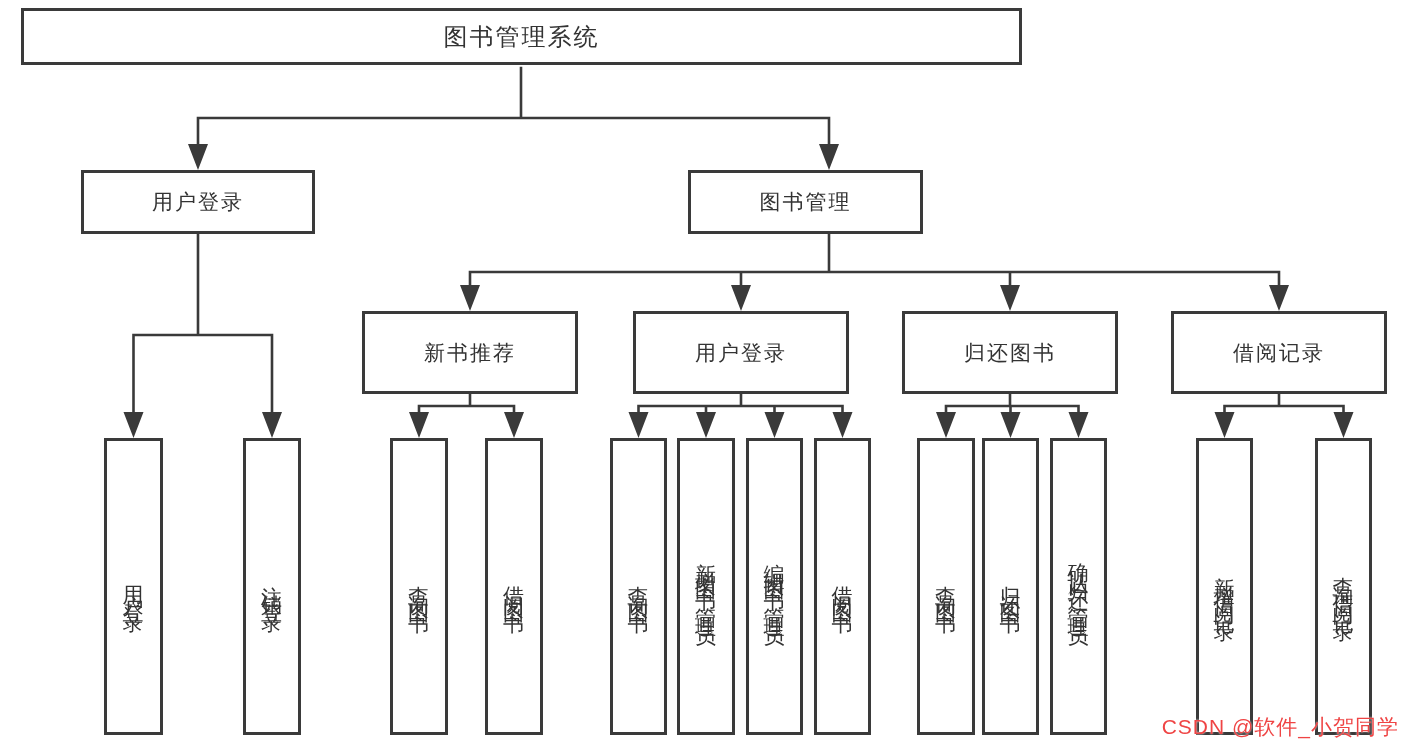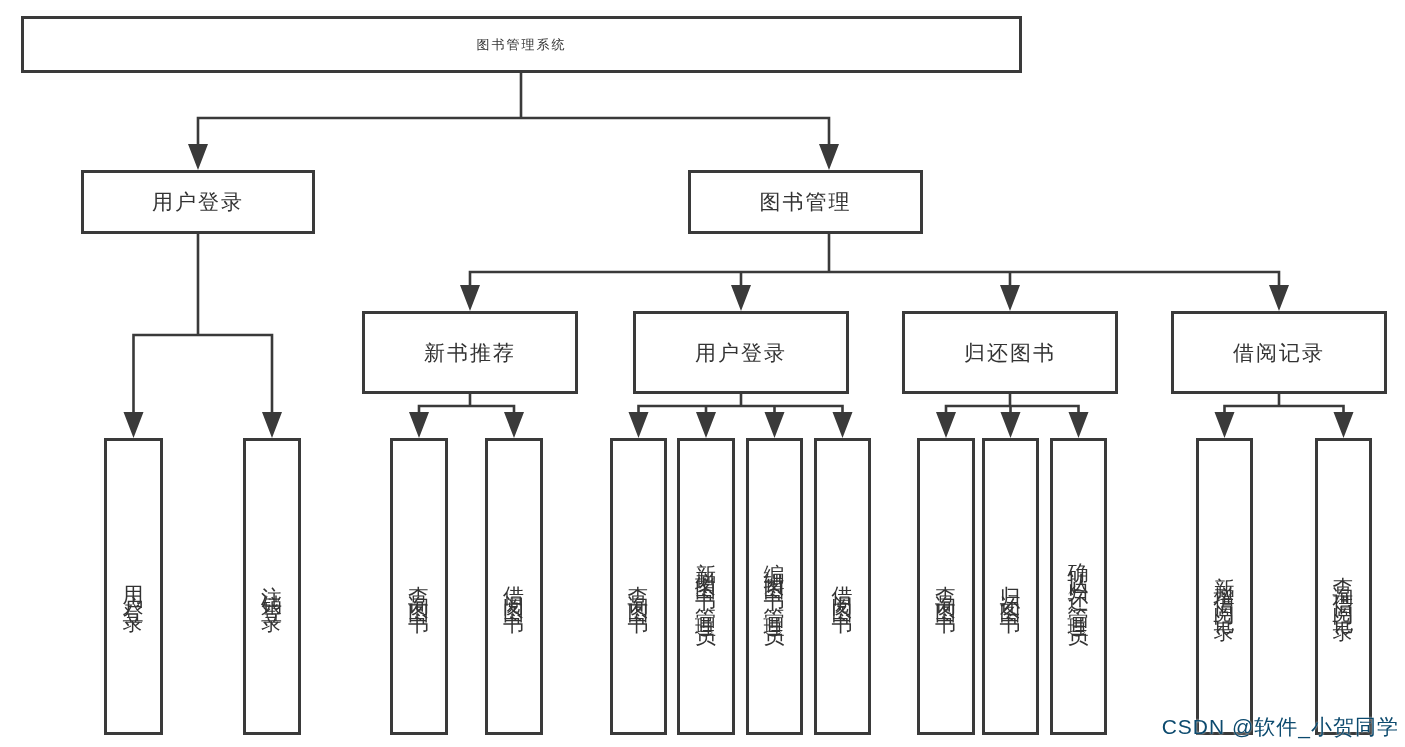--- a/index.html
+++ b/index.html
@@ -15,36 +15,36 @@
     position:absolute;
     box-sizing:border-box;
     background:#ffffff;
     border:3px solid #3a3a3a;
     display:flex;
     align-items:center;
     justify-content:center;
     color:#333333;
     z-index:2;
   }
-  .root{left:21px;top:16px;width:1001px;height:57px;font-size:13px;letter-spacing:2px;}
+  .root{left:21px;top:8px;width:1001px;height:57px;font-size:24px;letter-spacing:2px;}
   .l1{top:170px;height:64px;font-size:21px;letter-spacing:2px;}
   .mid{top:311px;height:83px;width:216px;font-size:21px;letter-spacing:2px;}
   .leaf{top:438px;height:297px;font-size:21px;}
   .leaf span{
     writing-mode:vertical-rl;
     text-orientation:mixed;
     letter-spacing:9px;
     line-height:1;
   }
   .watermark{
     position:absolute;
     right:6px;top:713px;
     z-index:5;
     font-size:21px;
-    color:#0c4a6e;
+    color:#ef4444;
     letter-spacing:1px;
     text-shadow:0 0 2px #ffffff;
   }
 </style>
 </head>
 <body>
 
 <div class="stage">
 
   <svg class="connectors" width="1405" height="747" viewBox="0 0 1405 747">

